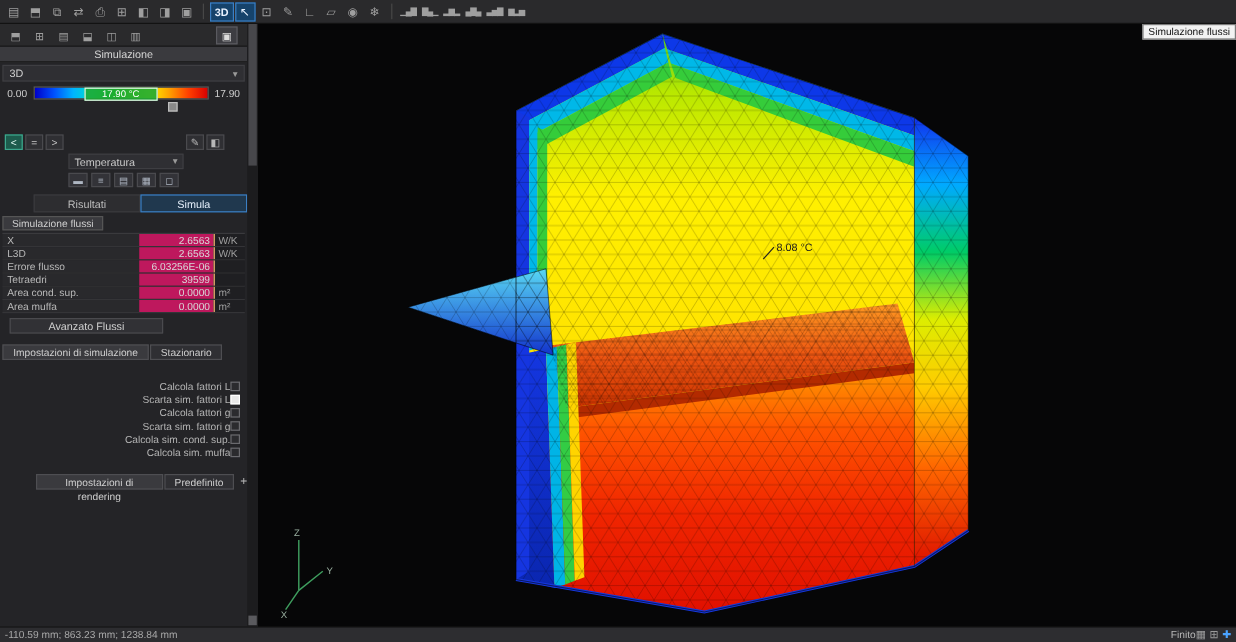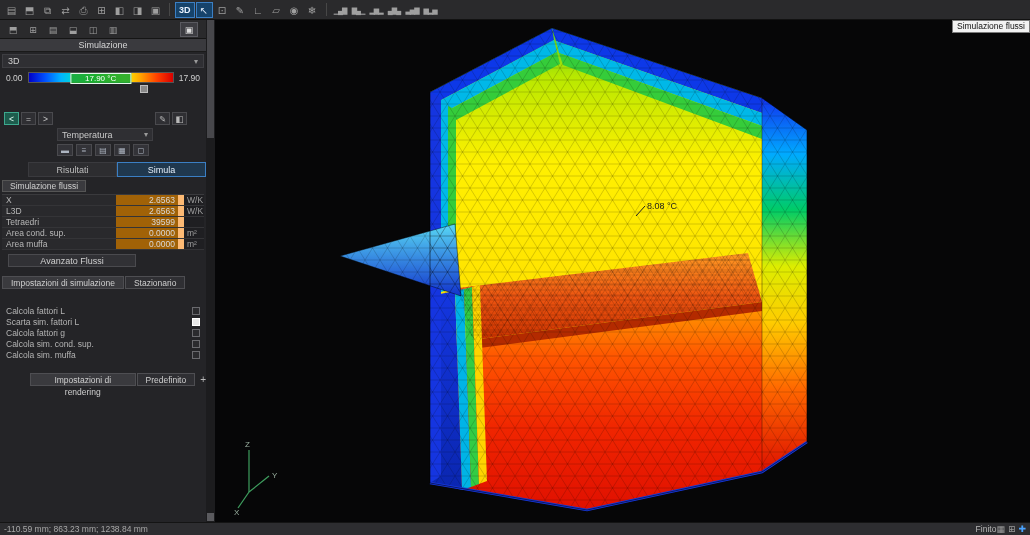--- a/index.html
+++ b/index.html
@@ -56,30 +56,30 @@
     background:#333338; border:1px solid #4a4a4e; color:#aeb6c2; font-size:8px; }
   .tabs { display:flex; margin-top:4px;margin-left:28px; }
   .tab { flex:1; height:15px; line-height:14px; text-align:center; background:#2d2d30;
     border:1px solid #3a3a3e; color:#bdbdbd; }
   .tab.active { background:#20384e; border-color:#3b7fc4; color:#e4eefa; }
   .chip { display:inline-block; margin:3px 0 0 2px; padding:0 7px; height:12px; line-height:11px;
     background:#3a3a3e; border:1px solid #555; color:#cfcfcf; font-size:8.5px; }
   .res-table { margin:2px 2px 0 2px; border-top:1px solid #3a3a3d; }
   .res-row { display:flex; height:11px; line-height:10px; border-bottom:1px solid #343437; }
   .res-label { flex:1; background:#29292c; padding:0 4px; color:#b8b8b8; font-size:8.5px; }
-  .res-value { width:62px; background:#a16207; text-align:right; padding:0 3px; color:#d8d8d8; font-size:8.5px; }
-  .res-unit  { width:26px; background:#1f1f22; padding:0 3px; color:#9f9f9f; font-size:8.5px; border-left:6px solid #fdba74; }
+  .res-value { width:62px; background:#be185d; text-align:right; padding:0 3px; color:#d8d8d8; font-size:8.5px; }
+  .res-unit  { width:26px; background:#1f1f22; padding:0 3px; color:#9f9f9f; font-size:8.5px; border-left:1px solid #fdba74; }
   .adv-btn { margin:4px 0 0 8px; width:128px; height:13px; line-height:12px; text-align:center;
     background:#313135; border:1px solid #4a4a4e; color:#cfcfcf; }
   .set-tabs { display:flex; margin-top:9px; gap:1px; padding-left:2px; }
   .set-tab { padding:0 8px; height:13px; line-height:12px; background:#3a3a3e;
     border:1px solid #4e4e52; color:#cfcfcf; font-size:8.5px; }
   .set-tab.alt { background:#2f2f33; }
   .opt-list { margin-top:16px; }
-  .opt-row { display:flex; align-items:center; height:11px; padding:0 6px; }
+  .opt-row { display:flex; align-items:center; height:11px; padding:0 6px;text-align:right; }
   .opt-label { flex:1; color:#b4b4b4; font-size:8.5px; }
   .checkbox { width:8px; height:8px; background:#2b2b2e; border:1px solid #6a6a6e; }
   .checkbox.checked { background:#e8e8e8; border-color:#fff; }
   .rend-tabs { display:flex; align-items:center; margin-top:13px; gap:1px; padding-left:2px;margin-left:28px; }
   .plus { margin-left:4px; color:#bbb; font-size:10px; }
   .sb-scroll { position:absolute; right:0; top:0; bottom:0; width:9px; background:#1c1c1e; }
   .sb-thumb { position:absolute; top:0; right:1px; width:7px; height:118px; background:#47474b; }
   .sb-corner { position:absolute; bottom:1px; right:1px; width:7px; height:8px; background:#5a5a5e; }
 
   
@@ -191,20 +191,25 @@
           <span class="res-label">X</span>
           <span class="res-value">2.6563</span>
           <span class="res-unit">W/K</span>
         </div>
         <div class="res-row">
           <span class="res-label">L3D</span>
           <span class="res-value">2.6563</span>
           <span class="res-unit">W/K</span>
         </div>
         <div class="res-row">
+          <span class="res-label">Errore flusso</span>
+          <span class="res-value">6.03256E-06</span>
+          <span class="res-unit"></span>
+        </div>
+        <div class="res-row">
           <span class="res-label">Tetraedri</span>
           <span class="res-value">39599</span>
           <span class="res-unit"></span>
         </div>
         <div class="res-row">
           <span class="res-label">Area cond. sup.</span>
           <span class="res-value">0.0000</span>
           <span class="res-unit">m²</span>
         </div>
         <div class="res-row">
@@ -225,20 +230,24 @@
         <div class="opt-row">
           <span class="opt-label">Calcola fattori L</span>
           <span class="checkbox"></span>
         </div>
         <div class="opt-row">
           <span class="opt-label">Scarta sim. fattori L</span>
           <span class="checkbox checked"></span>
         </div>
         <div class="opt-row">
           <span class="opt-label">Calcola fattori g</span>
+          <span class="checkbox"></span>
+        </div>
+        <div class="opt-row">
+          <span class="opt-label">Scarta sim. fattori g</span>
           <span class="checkbox"></span>
         </div>
         <div class="opt-row">
           <span class="opt-label">Calcola sim. cond. sup.</span>
           <span class="checkbox"></span>
         </div>
         <div class="opt-row">
           <span class="opt-label">Calcola sim. muffa</span>
           <span class="checkbox"></span>
         </div>

